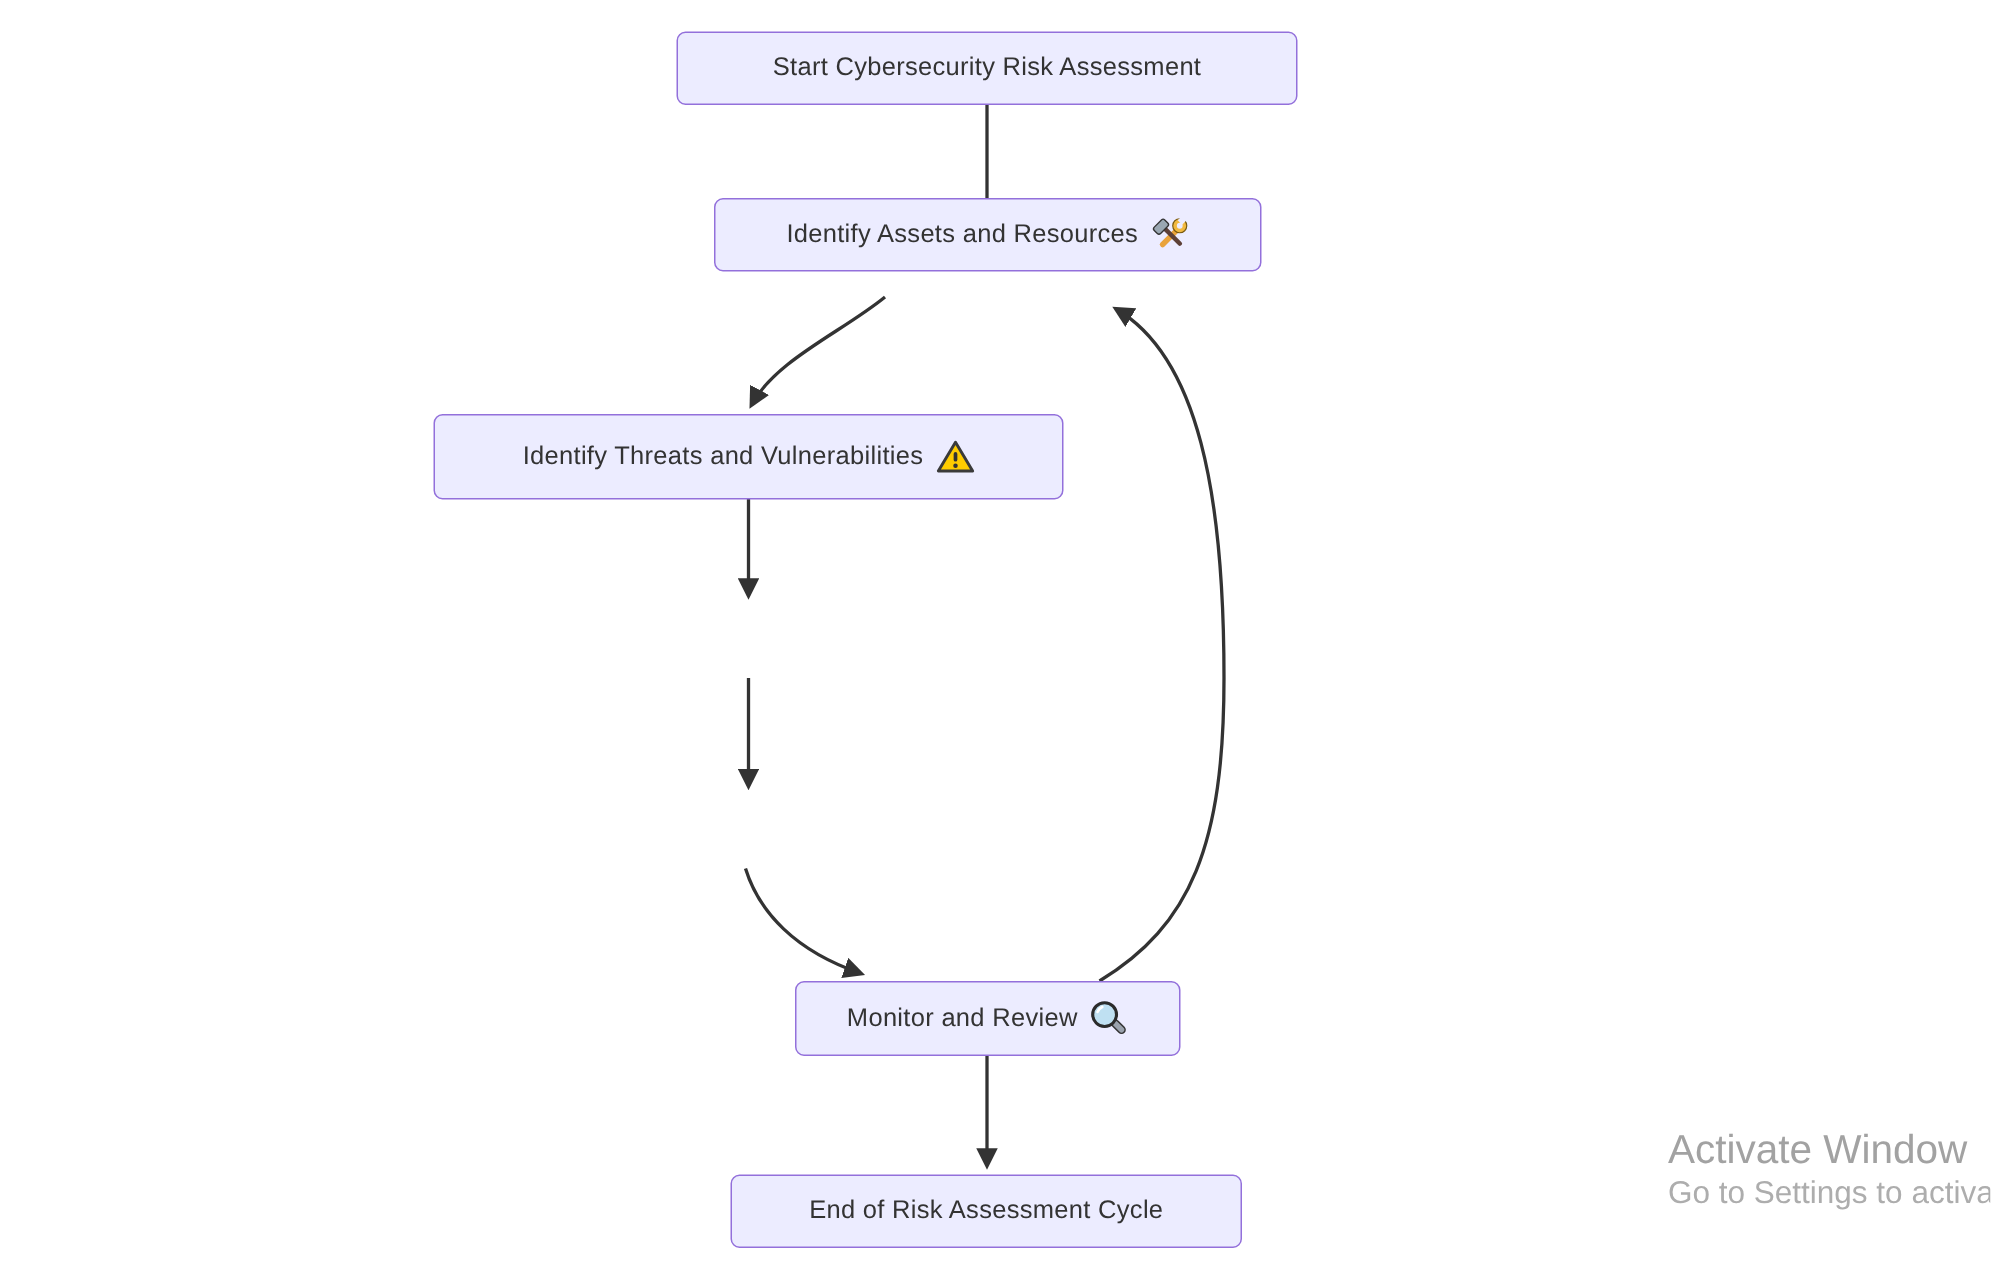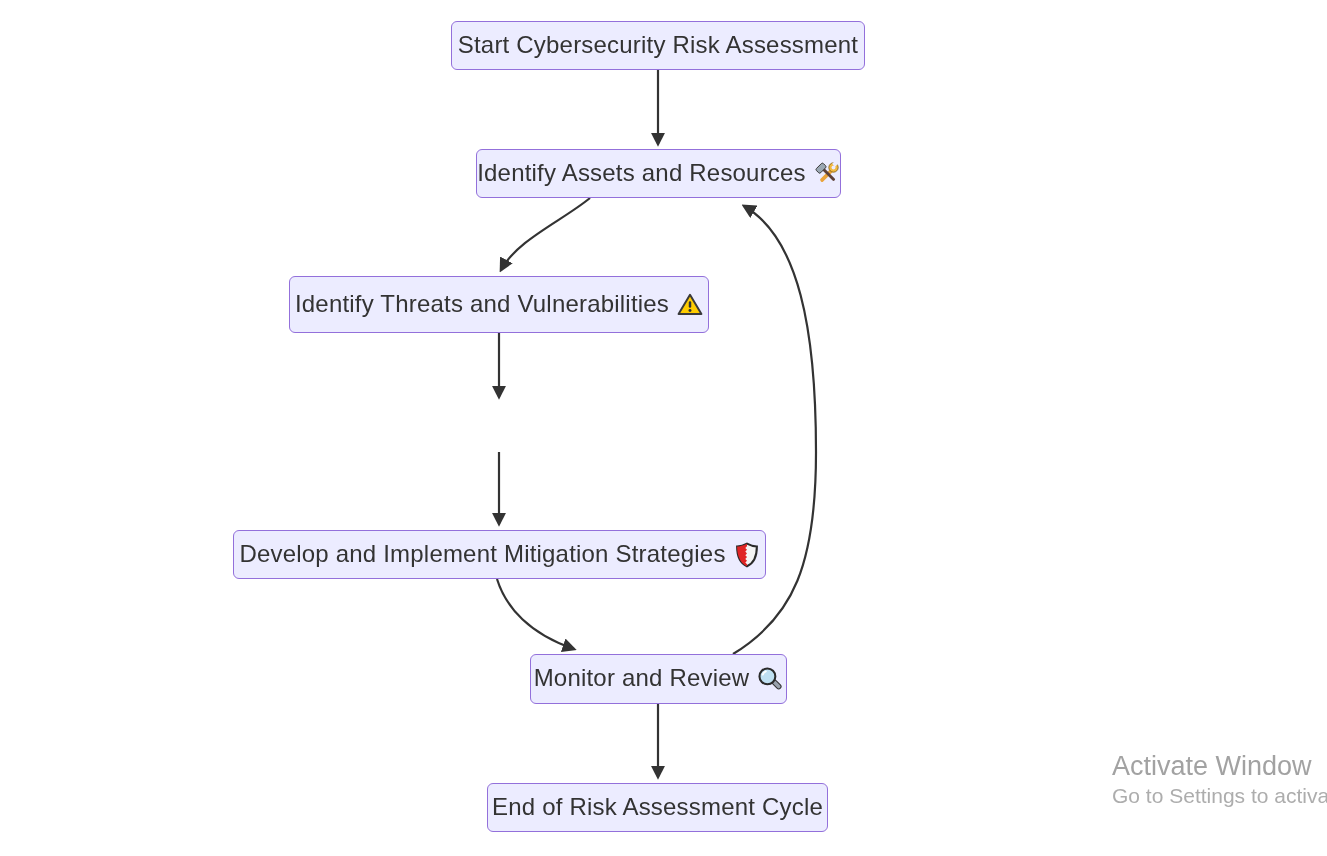--- a/index.html
+++ b/index.html
@@ -26,21 +26,21 @@
     position: absolute;
     box-sizing: border-box;
     display: flex;
     align-items: center;
     justify-content: center;
     gap: 8px;
     background: var(--node-fill, #ECECFF);
     border: 1px solid var(--node-border, #9370DB);
     border-radius: 6px;
     color: var(--text, #333333);
-    font-size: 24px;
+    font-size: 17px;
     white-space: nowrap;
     letter-spacing: 0.2px;
   }
   .node-label { line-height: 1; padding-bottom: 2px; }
   .icon { width: 26px; height: 26px; flex: 0 0 auto; display: block; }
   .watermark {
     position: absolute;
     left: 1112px;
     top: 750px;
     color: #a6a6a6;
@@ -67,21 +67,21 @@
     <path class="edge" d="M499 452 L499 524" marker-end="url(#arrow)"></path>
     <path class="edge" d="M497 579 C506 608 530 634 574 649" marker-end="url(#arrow)"></path>
     <path class="edge" d="M658 704 L658 777" marker-end="url(#arrow)"></path>
     <path class="edge" d="M733 654 C794 617 816 563 816 452 C816 330 799 238 744 206" marker-end="url(#arrow)"></path>
   </svg>
 
   <div class="node" style="left:451px; top:21px; width:414px; height:49px">
     <span class="node-label">Start Cybersecurity Risk Assessment</span>
   </div>
 
-  <div class="node" style="left:476px; top:149px; width:365px; height:49px">
+  <div class="node" style="left:476px; top:132px; width:365px; height:49px">
     <span class="node-label">Identify Assets and Resources</span>
     <svg class="icon" viewBox="0 0 20 20">
       <rect x="9.2" y="2.6" width="2.8" height="15.2" rx="1.2" fill="#E9A33B" transform="rotate(45 10.6 10.2)"></rect>
       <rect x="9.3" y="2.4" width="2.3" height="14.8" rx="1" fill="#5d4037" transform="rotate(-45 10.4 9.6)"></rect>
       <rect x="1.6" y="3.2" width="7.6" height="4.6" rx="1.2" fill="#9aa7b2" stroke="#333333" stroke-width="0.7" transform="rotate(-45 5.4 5.5)"></rect>
       <circle cx="15" cy="5" r="3.6" fill="#F2B93F" stroke="#7a5b10" stroke-width="0.6"></circle>
       <circle cx="15" cy="5" r="1.5" fill="#ECECFF"></circle>
       <rect x="14.6" y="0.6" width="3.2" height="3.2" fill="#ECECFF" transform="rotate(45 16.2 2.2)"></rect>
     </svg>
   </div>
@@ -89,27 +89,20 @@
   <div class="node" style="left:289px; top:276px; width:420px; height:57px">
     <span class="node-label">Identify Threats and Vulnerabilities</span>
     <svg class="icon" viewBox="0 0 20 20">
       <path d="M10 2.2 L18.8 16.9 H1.2 Z" fill="#FFCC00" stroke="#3a3a3a" stroke-width="1.5" stroke-linejoin="round"></path>
       <rect x="9.05" y="7.2" width="1.9" height="4.9" rx="0.95" fill="#333333"></rect>
       <circle cx="10" cy="14.2" r="1.15" fill="#333333"></circle>
     </svg>
   </div>
 
 
-  <div class="node" style="left:233px; top:530px; width:533px; height:49px">
-    <span class="node-label">Develop and Implement Mitigation Strategies</span>
-    <svg class="icon" viewBox="0 0 20 20">
-      <path d="M10 1.3 C12.8 2.8 15.7 3.4 17.6 3.5 C17.6 10.8 15.1 16.4 10 18.7 C4.9 16.4 2.4 10.8 2.4 3.5 C4.3 3.4 7.2 2.8 10 1.3 Z" fill="#f4f4f4" stroke="#2b2b2b" stroke-width="1.6"></path>
-      <path d="M10 1.3 C7.2 2.8 4.3 3.4 2.4 3.5 C2.4 10.8 4.9 16.4 10 18.7 L10 17.2 L8.7 15.8 L10 14.4 L8.7 13 L10 11.6 L8.7 10.2 L10 8.8 L8.7 7.4 L10 6 L8.7 4.6 L10 3.2 Z" fill="#e02424"></path>
-    </svg>
-  </div>
 
   <div class="node" style="left:487px; top:783px; width:341px; height:49px">
     <span class="node-label">End of Risk Assessment Cycle</span>
   </div>
 
   <div class="node" style="left:530px; top:654px; width:257px; height:50px">
     <span class="node-label">Monitor and Review</span>
     <svg class="icon" viewBox="0 0 20 20">
       <rect x="11.6" y="11.3" width="8" height="3.6" rx="1.8" fill="#9aa2ad" stroke="#333333" stroke-width="0.8" transform="rotate(45 14 13.1)"></rect>
       <circle cx="8" cy="8" r="6.1" fill="#bfe0f2" stroke="#2b2b2b" stroke-width="1.6"></circle>

